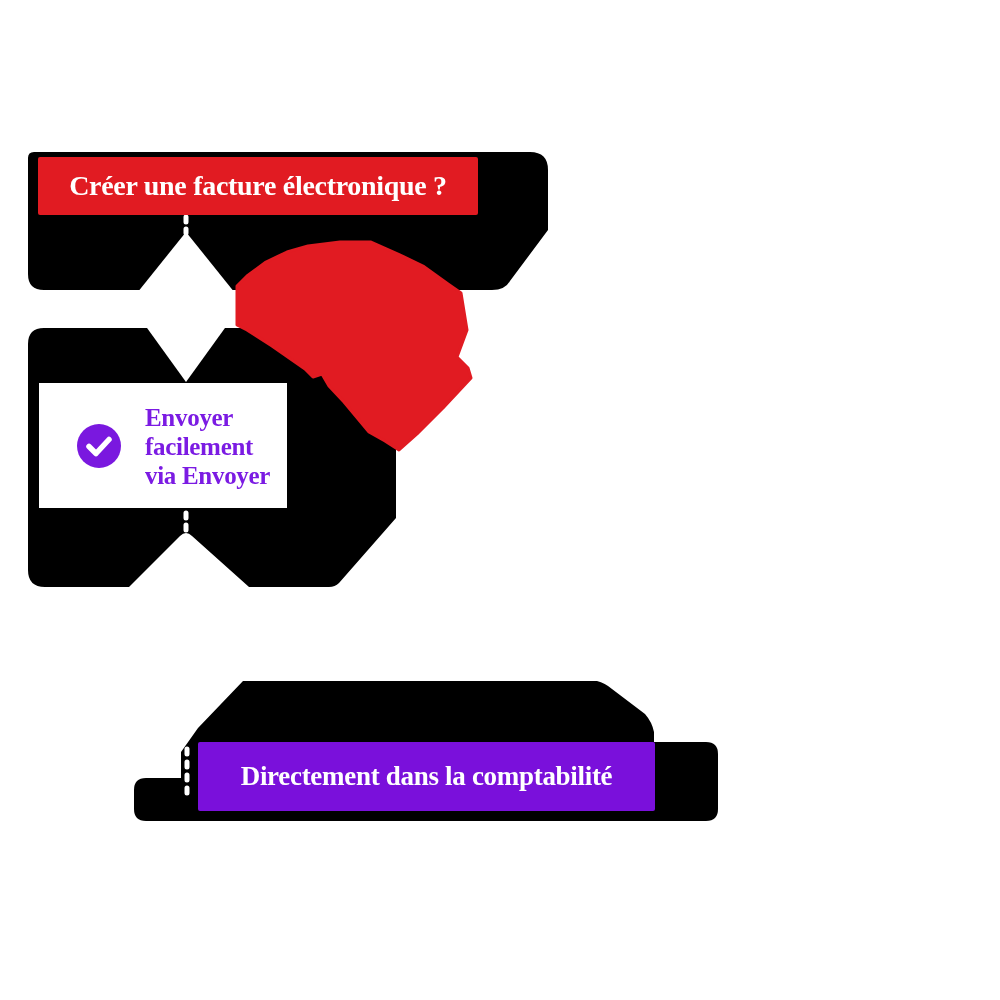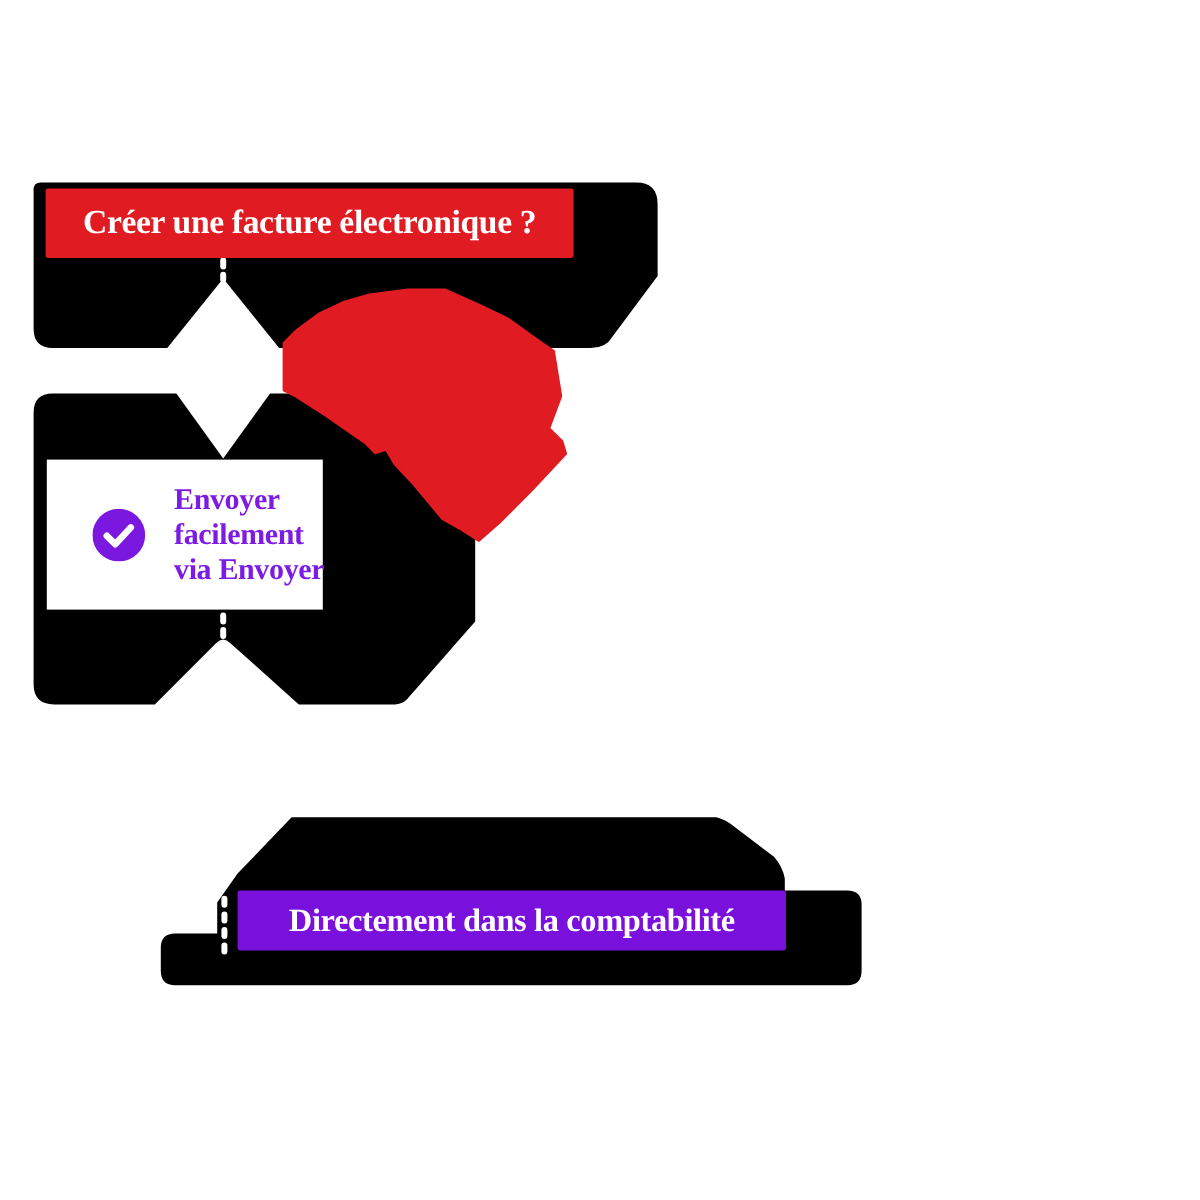--- a/index.html
+++ b/index.html
@@ -29,28 +29,28 @@
     text-align: center;
   }
   .banner.question {
     left: 38px; top: 157px;
     width: 440px; height: 58px;
     background: var(--red, #E11B22);
     font-size: 28px;
   }
   .banner.result {
     left: 198px; top: 742px;
-    width: 457px; height: 50px;
+    width: 457px; height: 69px;
     background: var(--purple-banner, #7A10DB);
     font-size: 27px;
   }
   .check-card {
     position: absolute;
     left: 39px; top: 383px;
-    width: 230px; height: 125px;
+    width: 248px; height: 125px;
     background: var(--white, #fff);
     display: flex;
     align-items: center;
   }
   .check-card .icon-wrap {
     position: absolute;
     left: 38px; top: 50%;
     transform: translateY(-50%);
     width: 44px; height: 44px;
   }

